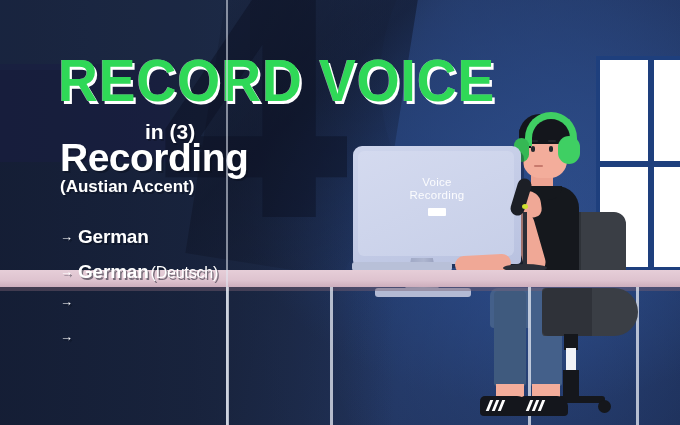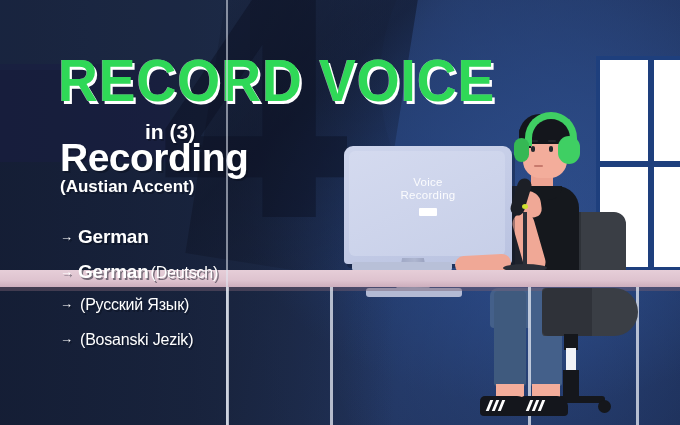--- a/index.html
+++ b/index.html
@@ -77,21 +77,21 @@
   .pane { background: #ffffff; }
 
   
   .vline {
     position: absolute; top: 0; bottom: 0; width: 2px;
     background: rgba(226,232,242,0.55);
   }
 
   
   .monitor {
-    position: absolute; left: 344px; top: 146px;
+    position: absolute; left: 353px; top: 146px;
     width: 168px; height: 118px;
   }
   .mon-screen {
     position: absolute; inset: 0;
     background: linear-gradient(160deg, #ced5ec 0%, #c3cbe6 55%, #b9c2e0 100%);
     border-radius: 9px 9px 4px 4px;
     box-shadow: 3px 4px 0 rgba(12,20,40,0.35);
   }
   .mon-inner {
     position: absolute; left: 5px; top: 5px; right: 7px; bottom: 8px;
@@ -522,22 +522,20 @@
       <span class="lang-name">German</span>
       <span class="lang-native"></span>
     </div>
     <div class="lang-item">
       <span class="lang-arrow">→</span>
       <span class="lang-name">German</span>
       <span class="lang-native">(Deutsch)</span>
     </div>
     <div class="lang-item">
       <span class="lang-arrow">→</span>
-      <span class="lang-native">(Русский Язык)</span>
     </div>
     <div class="lang-item">
       <span class="lang-arrow">→</span>
-      <span class="lang-native">(Bosanski Jezik)</span>
     </div>
   </div>
 
   <div class="vline" style="left:226px;"></div>
 </div>
 
 </body></html>

